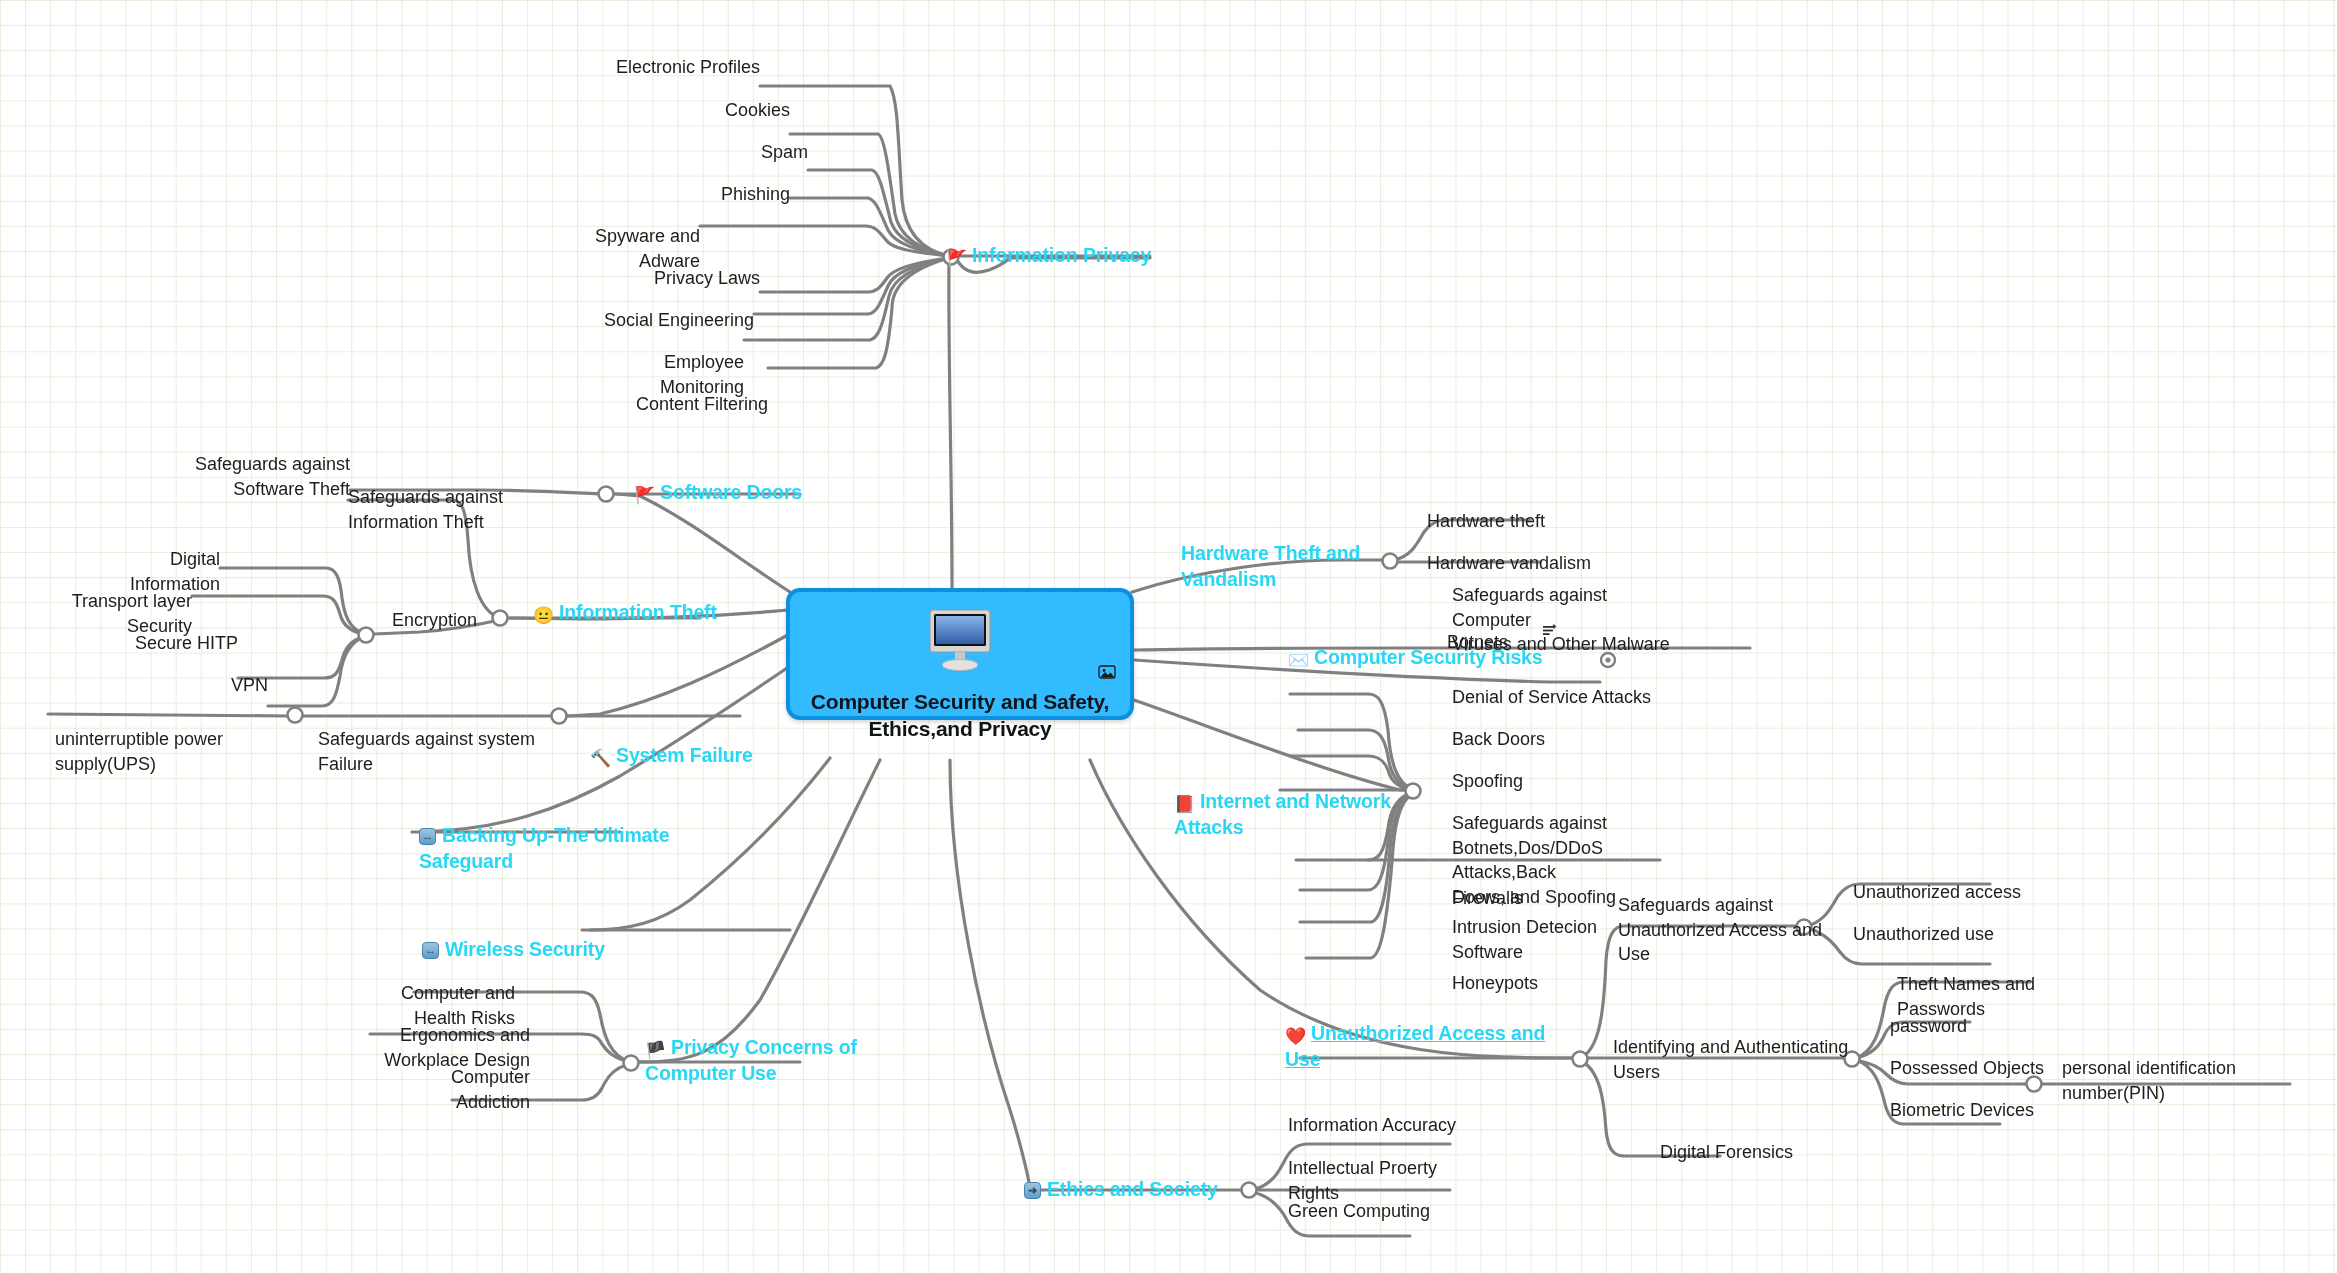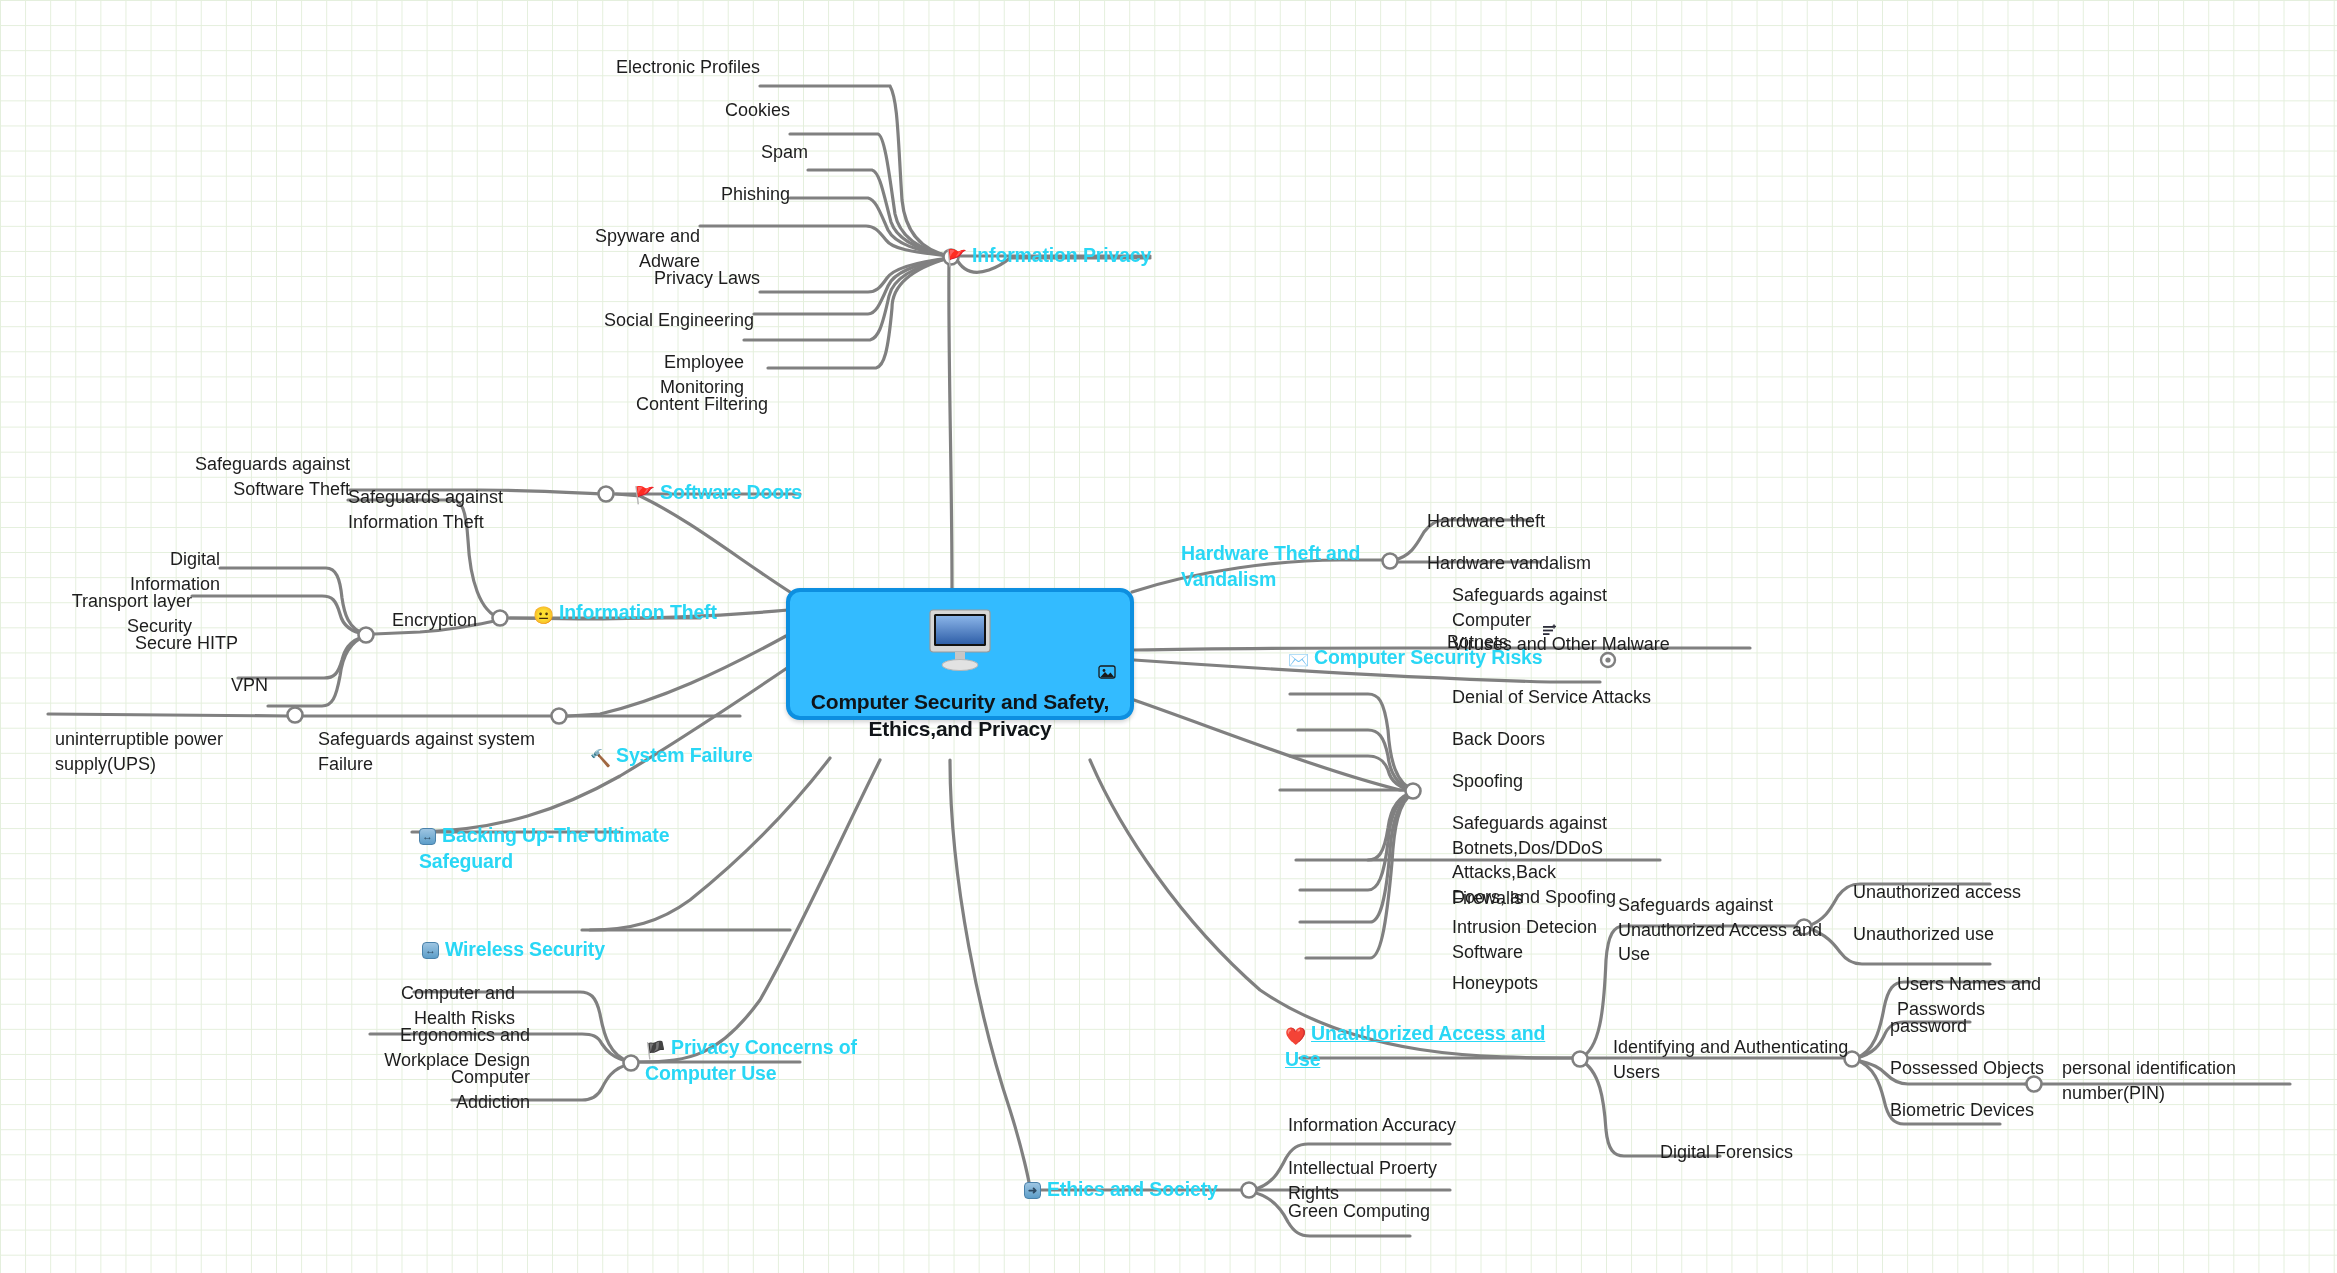--- a/index.html
+++ b/index.html
@@ -308,20 +308,24 @@
   <div class="branch" style="left:1288px; top:620px;">
     <span class="bicon">✉️</span><span>Computer Security Risks</span>
   </div>
   <svg class="note-icon" style="left:1542px; top:624px;" viewBox="0 0 16 14">
     <rect x="1" y="2" width="10" height="1.8" fill="#2c2c3a"></rect>
     <rect x="1" y="5.6" width="10" height="1.8" fill="#2c2c3a"></rect>
     <rect x="1" y="9.2" width="6.5" height="1.8" fill="#2c2c3a"></rect>
     <path d="M12 0.5 v4 M10 2.5 h4" stroke="#2c2c3a" stroke-width="1.5"></path>
   </svg>
 
+  <div class="branch" style="left:1174px; top:764px; width:240px;">
+    <span class="bicon">📕</span><span>Internet and Network
+Attacks</span>
+  </div>
 
   <div class="branch" style="left:1285px; top:996px; width:280px;text-decoration:underline;">
     <span class="bicon">❤️</span><span>Unauthorized Access and
 Use</span>
   </div>
 
   <div class="leaf l" style="left:600px; top:55px; width:160px;">Electronic Profiles</div>
   <div class="leaf l" style="left:640px; top:98px; width:150px;">Cookies</div>
   <div class="leaf l" style="left:658px; top:140px; width:150px;">Spam</div>
   <div class="leaf l" style="left:640px; top:182px; width:150px;">Phishing</div>
@@ -367,20 +371,20 @@
 Doors, and Spoofing</div>
   <div class="leaf r" style="left:1452px; top:886px; width:150px;">Firewalls</div>
   <div class="leaf r" style="left:1452px; top:915px; width:215px;">Intrusion Detecion Software</div>
   <div class="leaf r" style="left:1452px; top:971px; width:150px;">Honeypots</div>
 
   <div class="leaf r" style="left:1618px; top:893px; width:210px;">Safeguards against
 Unauthorized Access and Use</div>
   <div class="leaf r" style="left:1853px; top:880px; width:180px;">Unauthorized access</div>
   <div class="leaf r" style="left:1853px; top:922px; width:180px;">Unauthorized use</div>
   <div class="leaf r" style="left:1613px; top:1035px; width:260px;">Identifying and Authenticating Users</div>
-  <div class="leaf r" style="left:1897px; top:972px; width:210px;">Users Names and Passwords</div>
+  <div class="leaf r" style="left:1897px; top:972px; width:210px;">Theft Names and Passwords</div>
   <div class="leaf r" style="left:1890px; top:1014px; width:150px;">password</div>
   <div class="leaf r" style="left:1890px; top:1056px; width:170px;">Possessed Objects</div>
   <div class="leaf r" style="left:1890px; top:1098px; width:170px;">Biometric Devices</div>
   <div class="leaf r" style="left:2062px; top:1056px; width:260px;">personal identification number(PIN)</div>
   <div class="leaf r" style="left:1613px; top:1140px; width:180px;text-align:right;">Digital Forensics</div>
 
 </div>
 
 </body></html>

